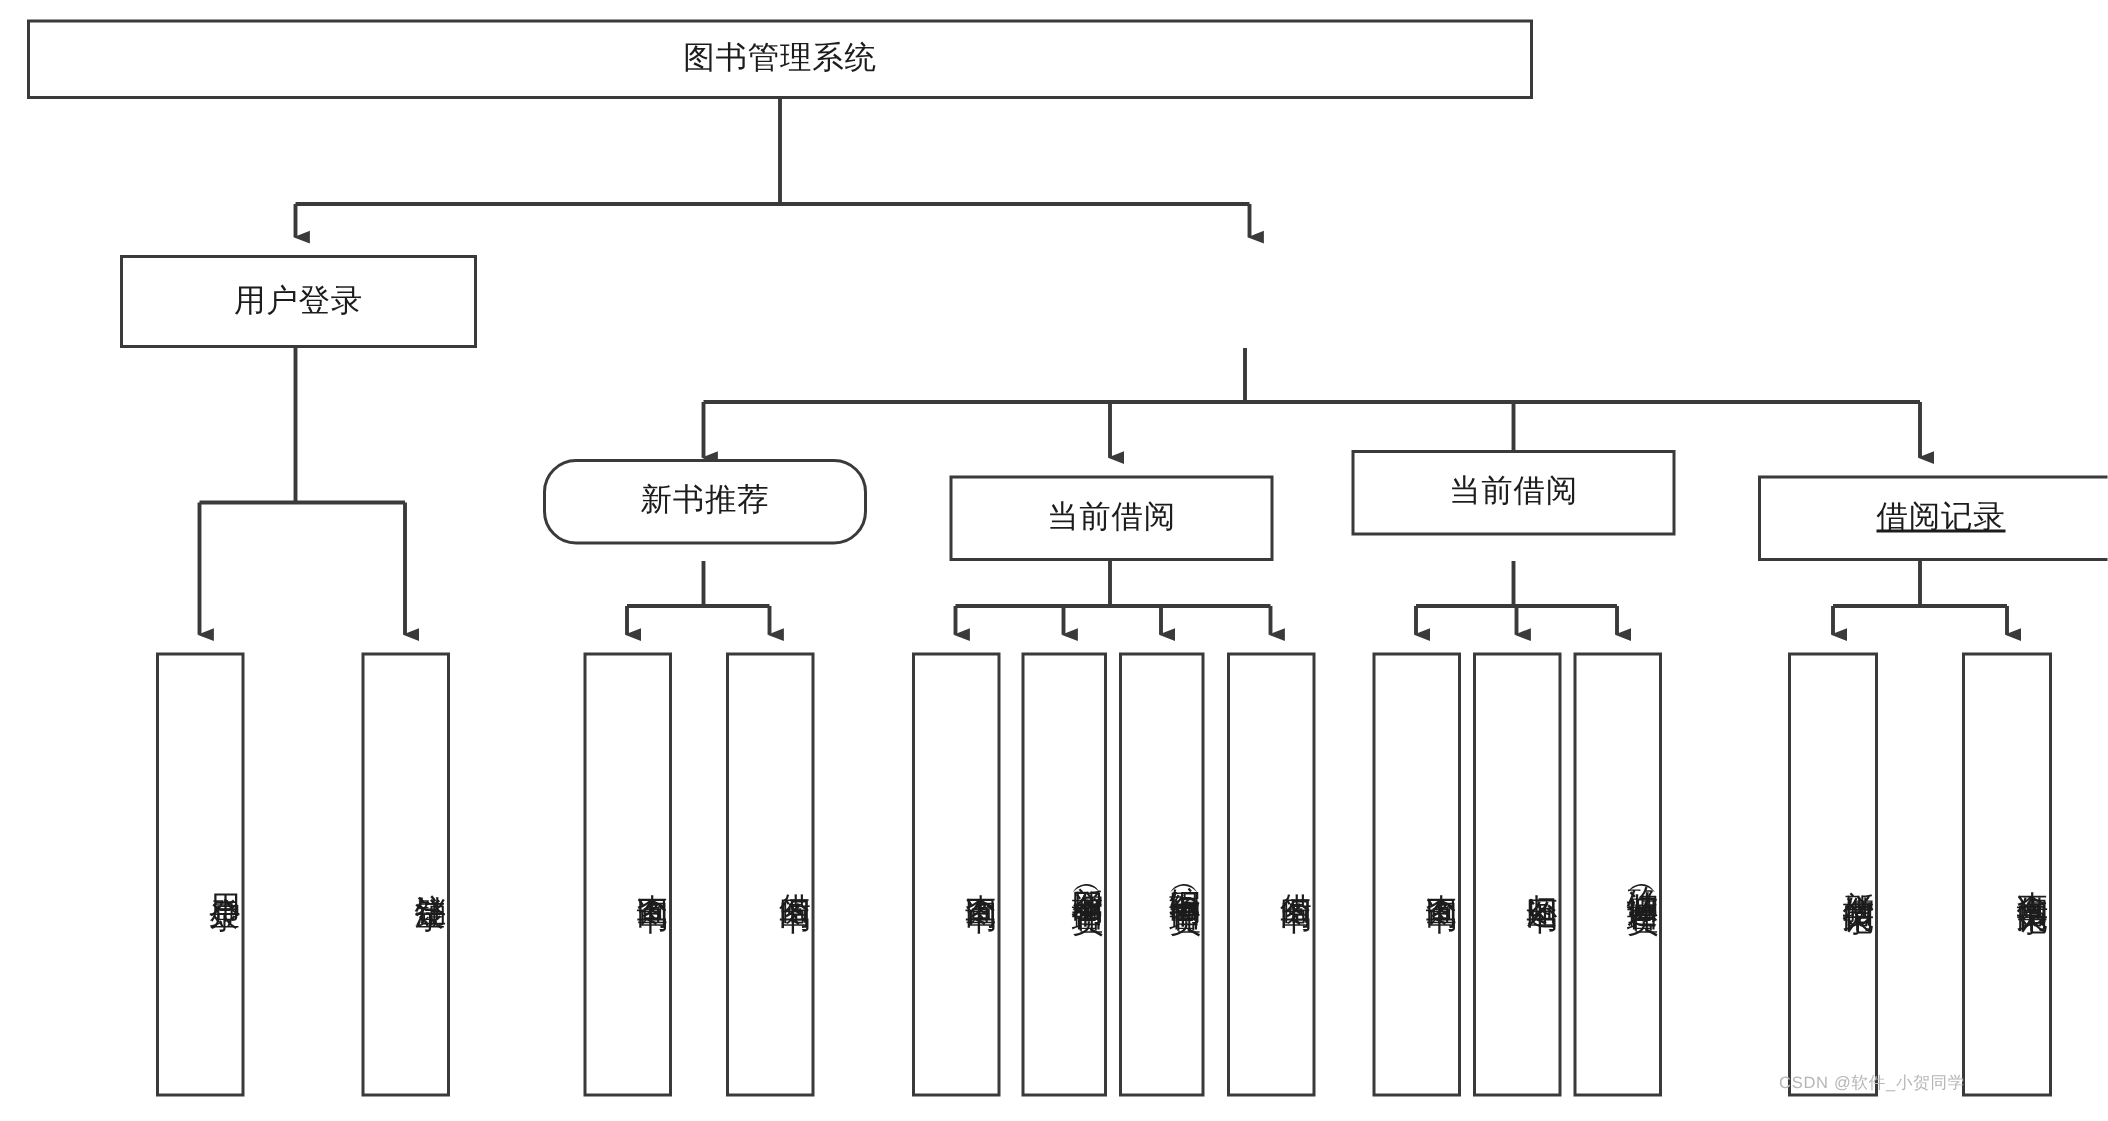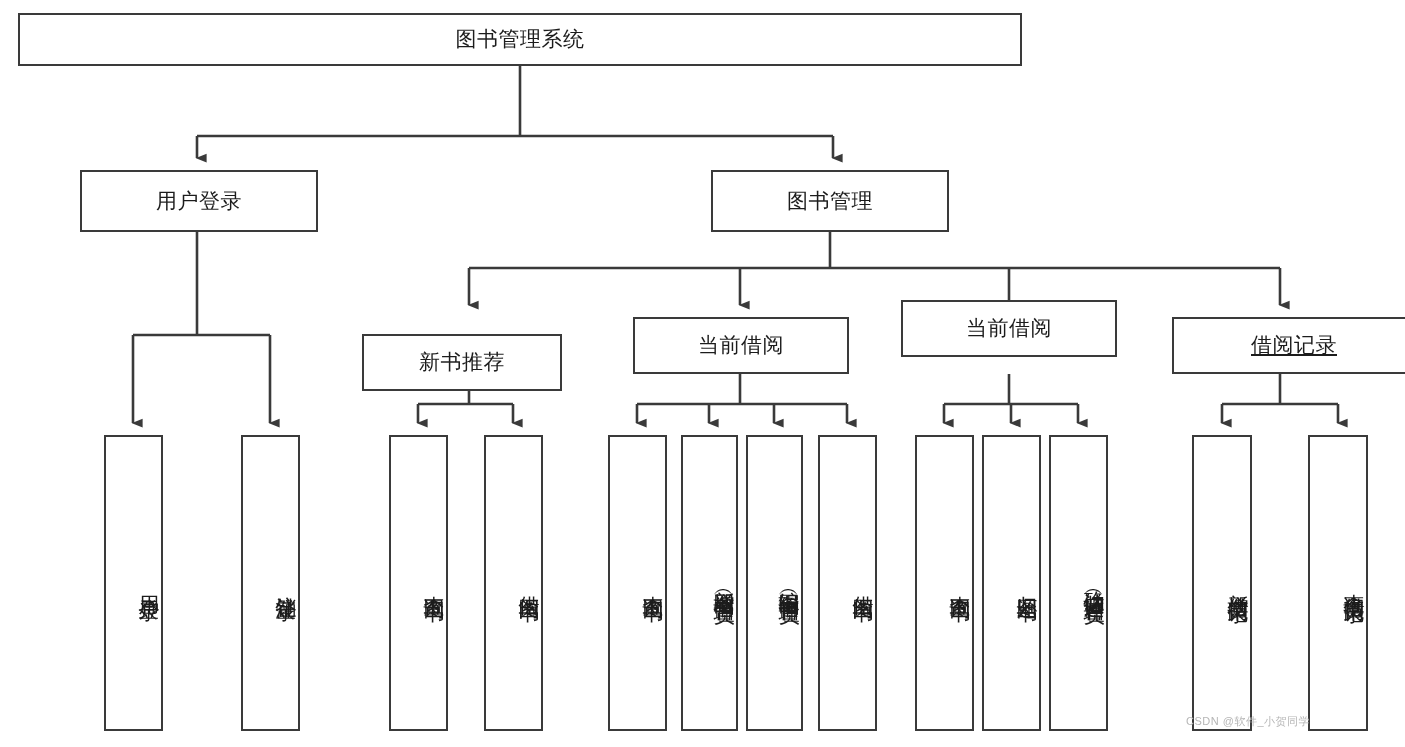--- a/index.html
+++ b/index.html
@@ -121,23 +121,22 @@
       <path d="M1222,404 L1338,404"></path>
       <path d="M1222,404 L1222,423" marker-end="url(#arrowhead)"></path>
       <path d="M1338,404 L1338,423" marker-end="url(#arrowhead)"></path>
     </g>
   </svg>
 
   <div class="node horizontal" style="left:18px; top:13px; width:1004px; height:53px;">图书管理系统</div>
 
   <div class="node horizontal" style="left:80px; top:170px; width:238px; height:62px;">用户登录</div>
 
-  <div class="node horizontal" style="left:711px; top:170px; width:238px; height:62px;">图书管理</div>
 
-  <div class="node horizontal" style="left:362px; top:334px; width:200px; height:57px;">新书推荐</div>
+  <div class="node horizontal" style="left:362px; top:306px; width:216px; height:57px;border-radius:22px;">新书推荐</div>
 
   <div class="node horizontal" style="left:633px; top:317px; width:216px; height:57px;">当前借阅</div>
 
   <div class="node horizontal" style="left:901px; top:300px; width:216px; height:57px;">当前借阅</div>
 
   <div class="node horizontal" style="left:1172px; top:317px; width:244px; height:57px;text-decoration:underline;">借阅记录</div>
 
   <div class="node vertical" style="left:104px; top:435px; width:59px; height:296px;">
     <span class="vtext">用户登录</span>
   </div>

